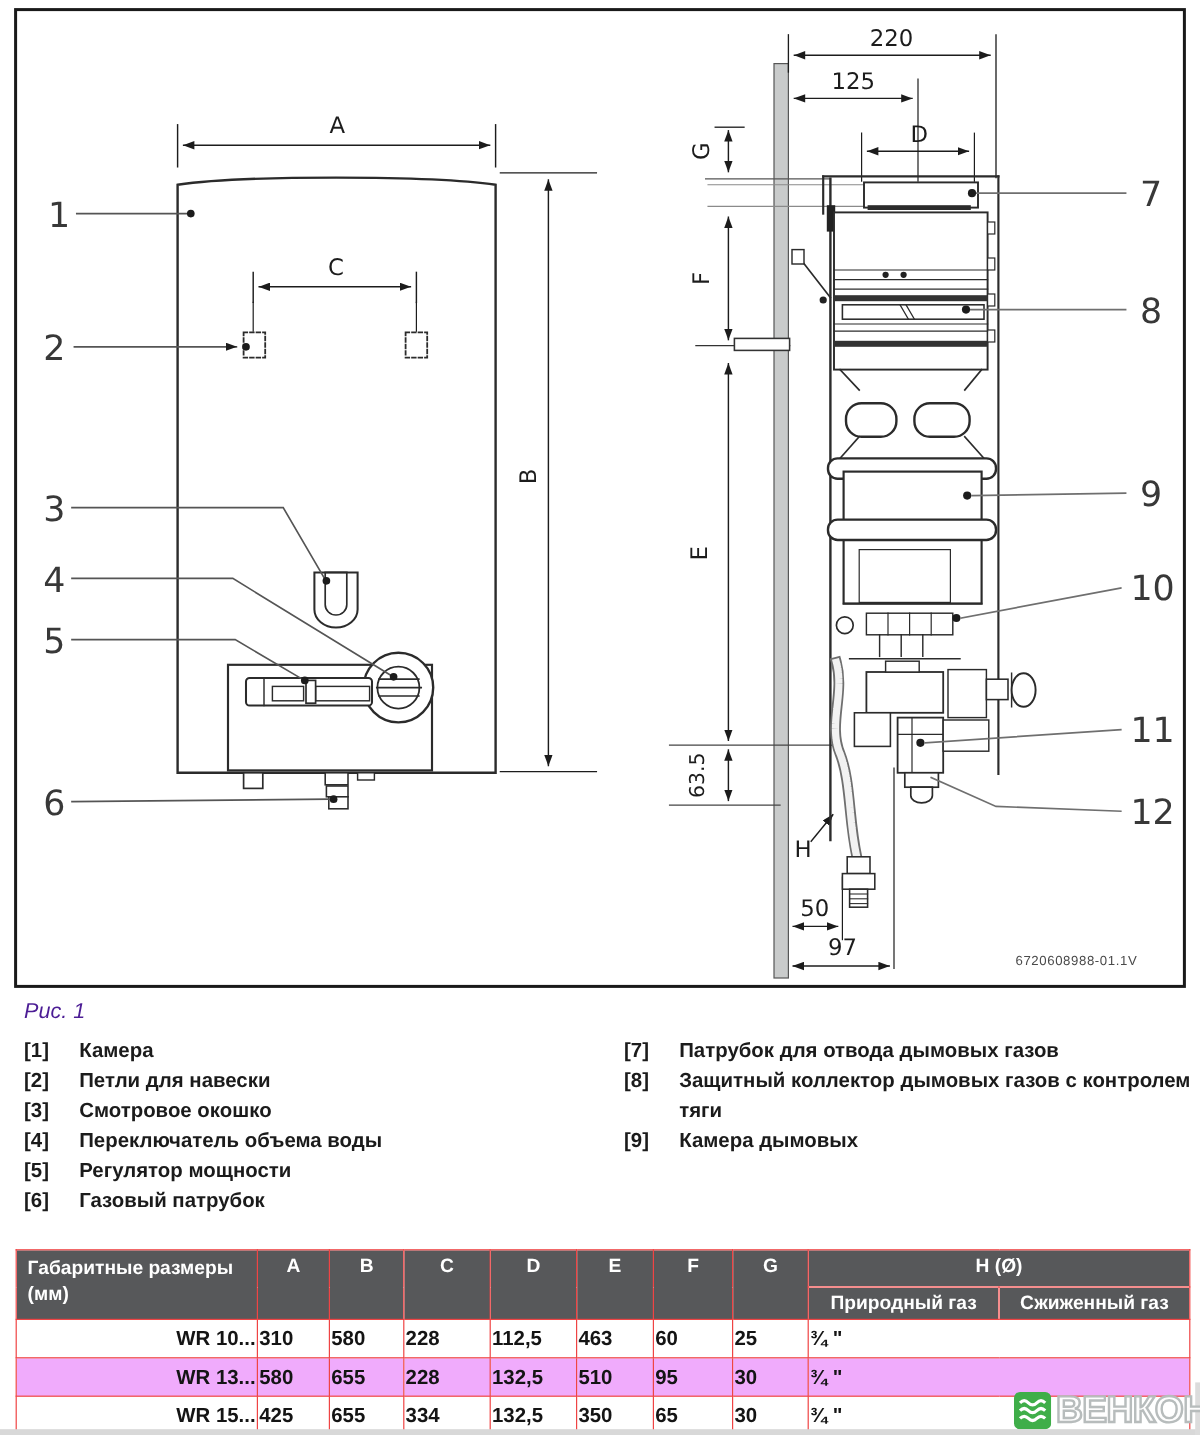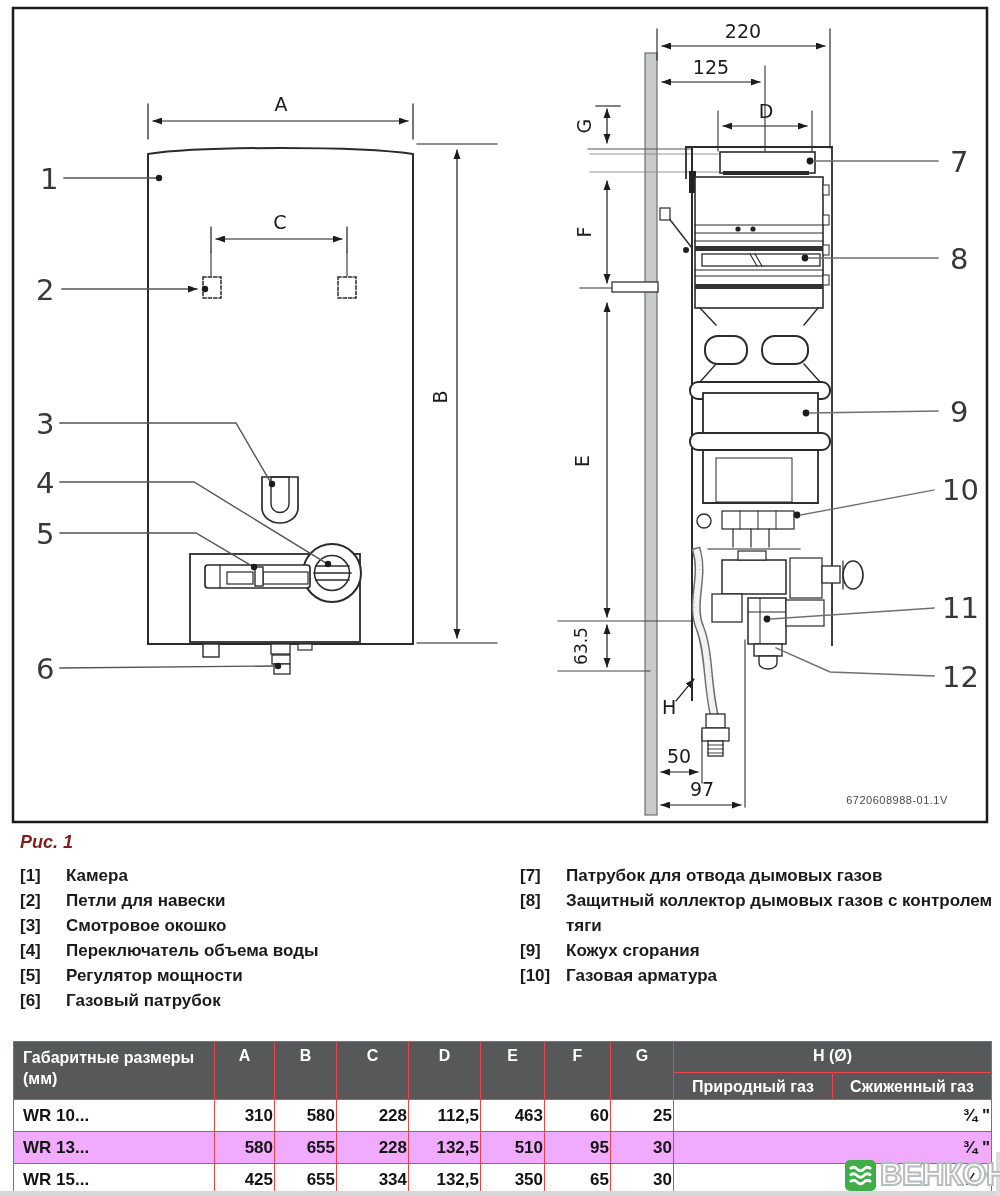--- a/index.html
+++ b/index.html
@@ -3,37 +3,37 @@
 <meta charset="utf-8">
 <style>
   html,body{margin:0;padding:0;background:#fff;}
   .page{position:relative;width:1000px;height:1196px;background:#fff;overflow:hidden;
         font-family:"Liberation Sans",sans-serif;color:#1b1b1b;}
   svg text{font-family:"DejaVu Sans",sans-serif;}
   .dimtxt{font-size:19px;fill:#1c1c1c;}
   .dimsm{font-size:17px;fill:#1c1c1c;}
   .callnum{font-size:29px;fill:#383838;}
   .codetxt{font-size:11px;fill:#4a4a4a;letter-spacing:.5px;font-family:"Liberation Sans",sans-serif;}
-  .caption{position:absolute;left:20px;top:832px;font-size:18px;font-style:italic;font-weight:bold;color:#7f1d1d;}
+  .caption{position:absolute;left:20px;top:832px;font-size:18px;font-style:italic;font-weight:normal;color:#4c1d95;}
   .legend{position:absolute;left:0;top:864px;width:1000px;font-size:17px;font-weight:bold;line-height:24.9px;}
   .lcol{position:absolute;top:0;}
   .lcol.left{left:20px;width:480px;}
   .lcol.right{left:520px;width:475px;}
   .li{display:flex;}
   .ln{width:46px;flex:0 0 46px;}
   .lt{flex:1;}
   table.dims{position:absolute;left:13px;top:1041px;width:978px;border-collapse:collapse;table-layout:fixed;}
   table.dims td{border:1px solid #ef4444;overflow:hidden;white-space:nowrap;margin-left:20px;}
   td.hc{background:#57585a;color:#fff;font-weight:bold;font-size:16px;text-align:center;vertical-align:top;padding-top:5px;}
   td.hc.c0{text-align:left;padding-left:9px;line-height:21px;}
   tr.hrow1 td{height:24px;}
   tr.hrow2 td{height:23px;text-align:center;}
   td.hc.sub{padding-top:2px;vertical-align:middle;}
-  tr.brow td{height:29px;font-size:17px;font-weight:bold;text-align:right;color:#141414;background:#fff;}
-  tr.brow td.mc{text-align:left;padding-left:9px;}
+  tr.brow td{height:29px;font-size:17px;font-weight:bold;text-align:left;color:#141414;background:#fff;}
+  tr.brow td.mc{text-align:right;padding-left:9px;}
   tr.brow.alt td{background:#f0abfc;}
   .watermark{position:absolute;left:845px;top:1157px;display:flex;align-items:center;gap:4px;z-index:5;}
   .wm-text{font-size:31px;font-weight:800;letter-spacing:-.5px;color:#fdfdfd;
            -webkit-text-stroke:2px #b7bcbc;text-shadow:0 0 1px #c3c7c7;}
   .bottombar{position:absolute;left:0;top:1191px;width:1000px;height:5px;background:#d8d8d8;}
   .edgebar{position:absolute;left:996px;top:1152px;width:4px;height:44px;background:#dcdcdc;}
 </style>
 </head>
 <body>
 
@@ -331,25 +331,21 @@
       <div class="li">
           <span class="ln">[7]</span>
           <span class="lt">Патрубок для отвода дымовых газов</span>
         </div>
       <div class="li">
           <span class="ln">[8]</span>
           <span class="lt">Защитный коллектор дымовых газов с контролем тяги</span>
         </div>
       <div class="li">
           <span class="ln">[9]</span>
-          <span class="lt">Кожух сгорания</span>
-        </div>
-      <div class="li">
-          <span class="ln">[10]</span>
-          <span class="lt">Газовая арматура</span>
+          <span class="lt">Камера дымовых</span>
         </div>
     </div>
   </div>
 
   
   <table class="dims">
     <colgroup>
       <col style="width:201px">
         <col style="width:60px">
         <col style="width:62px">

